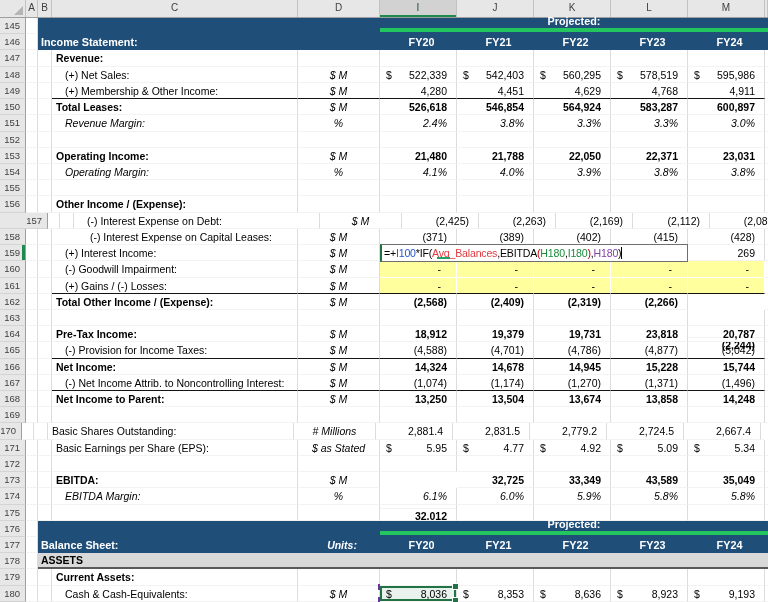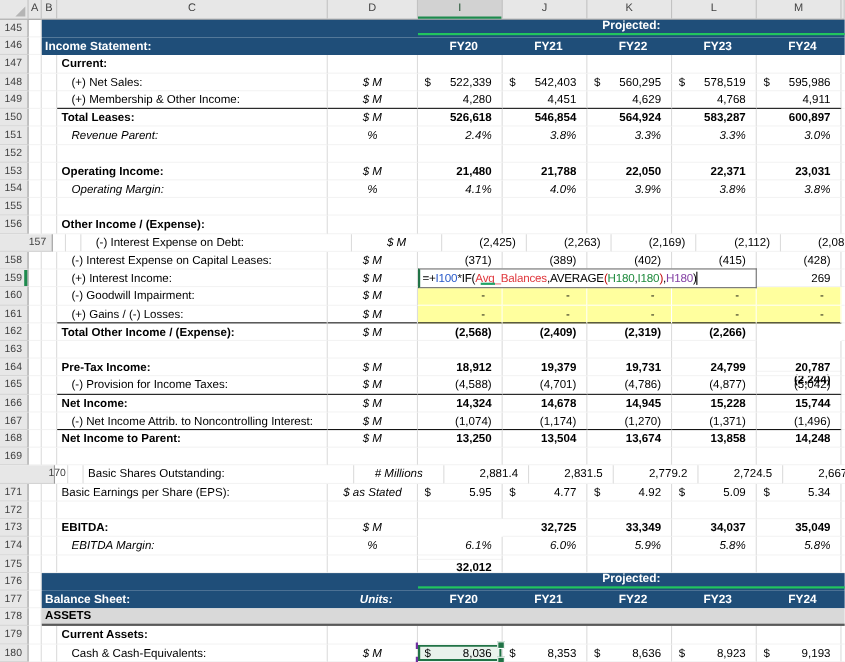--- a/index.html
+++ b/index.html
@@ -28,21 +28,21 @@
   .v{text-align:right;padding-right:9px}
   .v.flex{display:flex;justify-content:space-between;padding:0 9px 0 6px;text-align:right}
   .yc{background:#ffff9e;border-right:1px solid #fff;border-bottom:1px solid #fff;
     text-align:right;padding-right:15px}
   .ul{border-bottom:1px solid #141414 !important}
   .sliver{flex:none;border-bottom:1px solid #f3f3f3;box-sizing:border-box}
   
   .band{background:#1f4e79;color:#fff;font-weight:700;display:flex;box-sizing:border-box}
   .band .bl{padding-left:3px;line-height:16px;font-size:10.8px}
   .projarea{display:flex;align-items:flex-end;box-sizing:border-box}
-  .projline{width:100%;text-align:center;border-bottom:2px solid #22c55e;padding-bottom:0;margin-bottom:2px;
+  .projline{width:100%;text-align:center;border-bottom:4px solid #22c55e;padding-bottom:0;margin-bottom:2px;
     font-size:10.8px;line-height:13px}
   .fy{text-align:center;line-height:16px;font-size:10.8px;box-sizing:border-box}
   .bunits{text-align:center;font-style:italic;line-height:16px;font-size:10.5px}
   .grayband{background:#d9d9d9;border-bottom:2px solid #595959;font-weight:700;
     padding-left:3px;line-height:15px;box-sizing:border-box}
   
   .valwrap{position:relative;display:flex;flex:none}
   .fedit{position:absolute;left:0;top:-1px;height:calc(100% + 2px);width:308px;background:#fff;
     border:1px solid #6f6f6f;border-left:2px solid #217346;z-index:3;display:flex;align-items:center;
     padding-left:2px;box-sizing:border-box;font-size:10.6px;letter-spacing:-0.2px}
@@ -98,21 +98,21 @@
           <div class="fy" style="width: 77px;">FY21</div>
           <div class="fy" style="width: 77px;">FY22</div>
           <div class="fy" style="width: 77px;">FY23</div>
           <div class="fy" style="width: 77px;">FY24</div>
         </div>
       </div>
       <div class="r">
         <div class="gut" style="width: 26px;">147</div>
         <div class="c" style="width: 12px;"></div>
         <div class="c" style="width: 14px;"></div>
-        <div class="c lbl" style="width: 246px;"><span class="b" style="padding-left: 4px;">Current:</span></div>
+        <div class="c lbl" style="width: 246px;"><span class="b" style="padding-left: 4px;">Revenue:</span></div>
         <div class="c unit" style="width: 82px;"></div>
         <div class="c v" style="width: 77px;"></div>
         <div class="c v" style="width: 77px;"></div>
         <div class="c v" style="width: 77px;"></div>
         <div class="c v" style="width: 77px;"></div>
         <div class="c v" style="width: 77px;"></div>
         <div class="sliver" style="width: 3px;"></div>
       </div>
       <div class="r">
         <div class="gut" style="width: 26px;">148</div>
@@ -165,21 +165,21 @@
         <div class="c v b" style="width: 77px;">546,854</div>
         <div class="c v b" style="width: 77px;">564,924</div>
         <div class="c v b" style="width: 77px;">583,287</div>
         <div class="c v b" style="width: 77px;">600,897</div>
         <div class="sliver" style="width: 3px;"></div>
       </div>
       <div class="r">
         <div class="gut" style="width: 26px;">151</div>
         <div class="c" style="width: 12px;"></div>
         <div class="c" style="width: 14px;"></div>
-        <div class="c lbl" style="width: 246px;"><span class=" i" style="padding-left: 13px;">Revenue Parent:</span></div>
+        <div class="c lbl" style="width: 246px;"><span class=" i" style="padding-left: 13px;">Revenue Margin:</span></div>
         <div class="c unit" style="width: 82px;">%</div>
         <div class="c v i" style="width: 77px;">2.4%</div>
         <div class="c v i" style="width: 77px;">3.8%</div>
         <div class="c v i" style="width: 77px;">3.3%</div>
         <div class="c v i" style="width: 77px;">3.3%</div>
         <div class="c v i" style="width: 77px;">3.0%</div>
         <div class="sliver" style="width: 3px;"></div>
       </div>
       <div class="r">
         <div class="gut" style="width: 26px;">152</div>
@@ -256,21 +256,21 @@
         <div class="c v" style="width: 77px;">(2,263)</div>
         <div class="c v" style="width: 77px;">(2,169)</div>
         <div class="c v" style="width: 77px;">(2,112)</div>
         <div class="c v" style="width: 77px;">(2,085)</div>
         <div class="sliver" style="width: 3px;"></div>
       </div>
       <div class="r">
         <div class="gut" style="width: 26px;">158</div>
         <div class="c" style="width: 12px;"></div>
         <div class="c" style="width: 14px;"></div>
-        <div class="c lbl" style="width: 246px;"><span style="padding-left: 13px;">(-) Interest Expense on Capital Leases:</span></div>
+        <div class="c lbl" style="width: 246px; text-align: center;"><span style="padding-left: 13px;">(-) Interest Expense on Capital Leases:</span></div>
         <div class="c unit" style="width: 82px;">$ M</div>
         <div class="c v" style="width: 77px;">(371)</div>
         <div class="c v" style="width: 77px;">(389)</div>
         <div class="c v" style="width: 77px;">(402)</div>
         <div class="c v" style="width: 77px;">(415)</div>
         <div class="c v" style="width: 77px;">(428)</div>
         <div class="sliver" style="width: 3px;"></div>
       </div>
       <div class="r">
         <div class="gut active" style="width: 26px;">159</div>
@@ -282,21 +282,21 @@
           <div class="c v" style="width: 77px;"></div>
           <div class="c v" style="width: 77px;"></div>
           <div class="c v" style="width: 77px;"></div>
           <div class="c v" style="width: 77px;"></div>
           <div class="c v" style="width: 77px;">269</div>
           <div class="fedit">
             <span class="tk-black">=+</span>
             <span class="tk-blue">I100</span>
             <span class="tk-black">*IF(</span>
             <span class="tk-red">Avg_Balances<span class="flagline"></span></span>
-            <span class="tk-black">,AVERAGE</span>
+            <span class="tk-black">,EBITDA</span>
             <span class="tk-paren">(</span>
             <span class="tk-green">H180</span>
             <span class="tk-black">,</span>
             <span class="tk-green">I180</span>
             <span class="tk-paren">)</span>
             <span class="tk-black">,</span>
             <span class="tk-purple">H180</span>
             <span class="tk-black">)</span>
             <span class="cursor"></span>
           </div>
@@ -357,21 +357,21 @@
       </div>
       <div class="r">
         <div class="gut" style="width: 26px;">164</div>
         <div class="c" style="width: 12px;"></div>
         <div class="c" style="width: 14px;"></div>
         <div class="c lbl" style="width: 246px;"><span class="b" style="padding-left: 4px;">Pre-Tax Income:</span></div>
         <div class="c unit" style="width: 82px;">$ M</div>
         <div class="c v b" style="width: 77px;">18,912</div>
         <div class="c v b" style="width: 77px;">19,379</div>
         <div class="c v b" style="width: 77px;">19,731</div>
-        <div class="c v b" style="width: 77px;">24,799</div>
+        <div class="c v b" style="width: 77px;">23,818</div>
         <div class="c v b" style="width: 77px;">20,787</div>
         <div class="sliver" style="width: 3px;"></div>
       </div>
       <div class="r">
         <div class="gut" style="width: 26px;">165</div>
         <div class="c" style="width: 12px;"></div>
         <div class="c" style="width: 14px;"></div>
         <div class="c lbl ul" style="width: 246px;"><span style="padding-left: 13px;">(-) Provision for Income Taxes:</span></div>
         <div class="c unit ul" style="width: 82px;">$ M</div>
         <div class="c v ul" style="width: 77px;">(4,588)</div>
@@ -427,21 +427,21 @@
         <div class="c lbl" style="width: 246px;"></div>
         <div class="c unit" style="width: 82px;"></div>
         <div class="c v" style="width: 77px;"></div>
         <div class="c v" style="width: 77px;"></div>
         <div class="c v" style="width: 77px;"></div>
         <div class="c v" style="width: 77px;"></div>
         <div class="c v" style="width: 77px;"></div>
         <div class="sliver" style="width: 3px;"></div>
       </div>
       <div class="r">
-        <div class="gut" style="width: 22px; padding-left: 44px;">170</div>
+        <div class="gut" style="width: 22px;">170</div>
         <div class="c" style="width: 12px;"></div>
         <div class="c" style="width: 14px;"></div>
         <div class="c lbl" style="width: 246px;"><span style="padding-left: 4px;">Basic Shares Outstanding:</span></div>
         <div class="c unit" style="width: 82px;"># Millions</div>
         <div class="c v" style="width: 77px;">2,881.4</div>
         <div class="c v" style="width: 77px;">2,831.5</div>
         <div class="c v" style="width: 77px;">2,779.2</div>
         <div class="c v" style="width: 77px;">2,724.5</div>
         <div class="c v" style="width: 77px;">2,667.4</div>
         <div class="sliver" style="width: 3px;"></div>
@@ -489,21 +489,21 @@
       </div>
       <div class="r">
         <div class="gut" style="width: 26px;">173</div>
         <div class="c" style="width: 12px;"></div>
         <div class="c" style="width: 14px;"></div>
         <div class="c lbl" style="width: 246px;"><span class="b" style="padding-left: 4px;">EBITDA:</span></div>
         <div class="c unit" style="width: 82px;">$ M</div>
         <div class="c v b" style="width: 77px; margin-top: 36px;">32,012</div>
         <div class="c v b" style="width: 77px;">32,725</div>
         <div class="c v b" style="width: 77px;">33,349</div>
-        <div class="c v b" style="width: 77px;">34,037</div>
+        <div class="c v b" style="width: 77px;">43,589</div>
         <div class="c v b" style="width: 77px;">35,049</div>
         <div class="sliver" style="width: 3px;"></div>
       </div>
       <div class="r">
         <div class="gut" style="width: 26px;">174</div>
         <div class="c" style="width: 12px;"></div>
         <div class="c" style="width: 14px;"></div>
         <div class="c lbl" style="width: 246px;"><span class=" i" style="padding-left: 13px;">EBITDA Margin:</span></div>
         <div class="c unit" style="width: 82px;">%</div>
         <div class="c v i" style="width: 77px;">6.1%</div>

